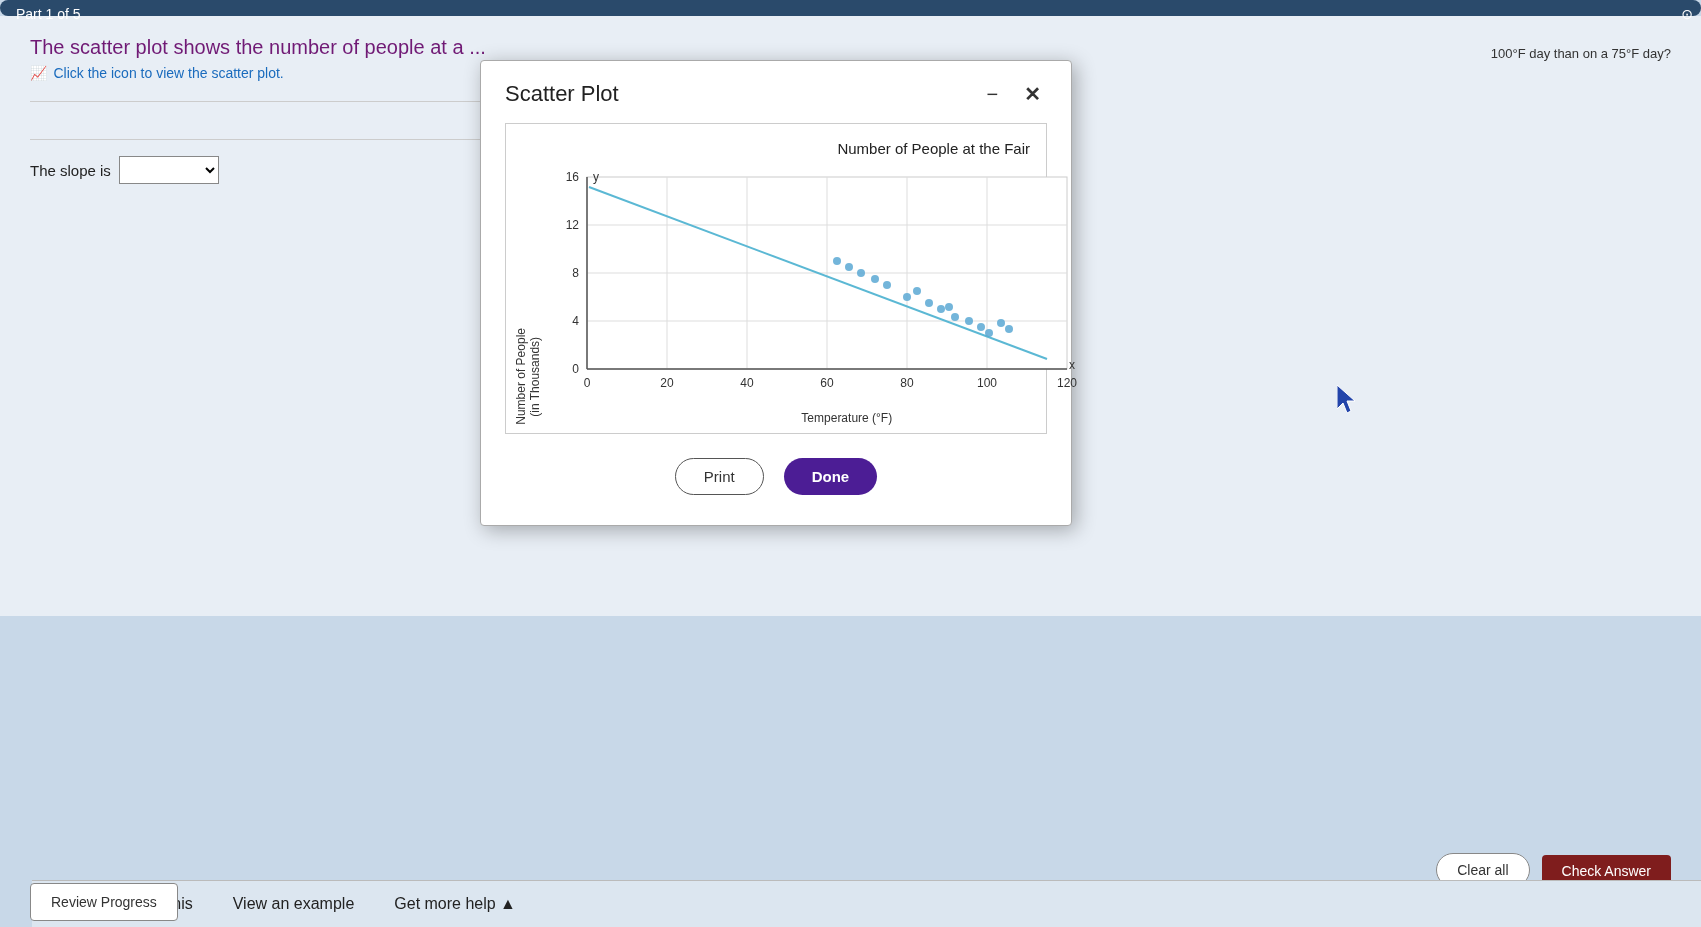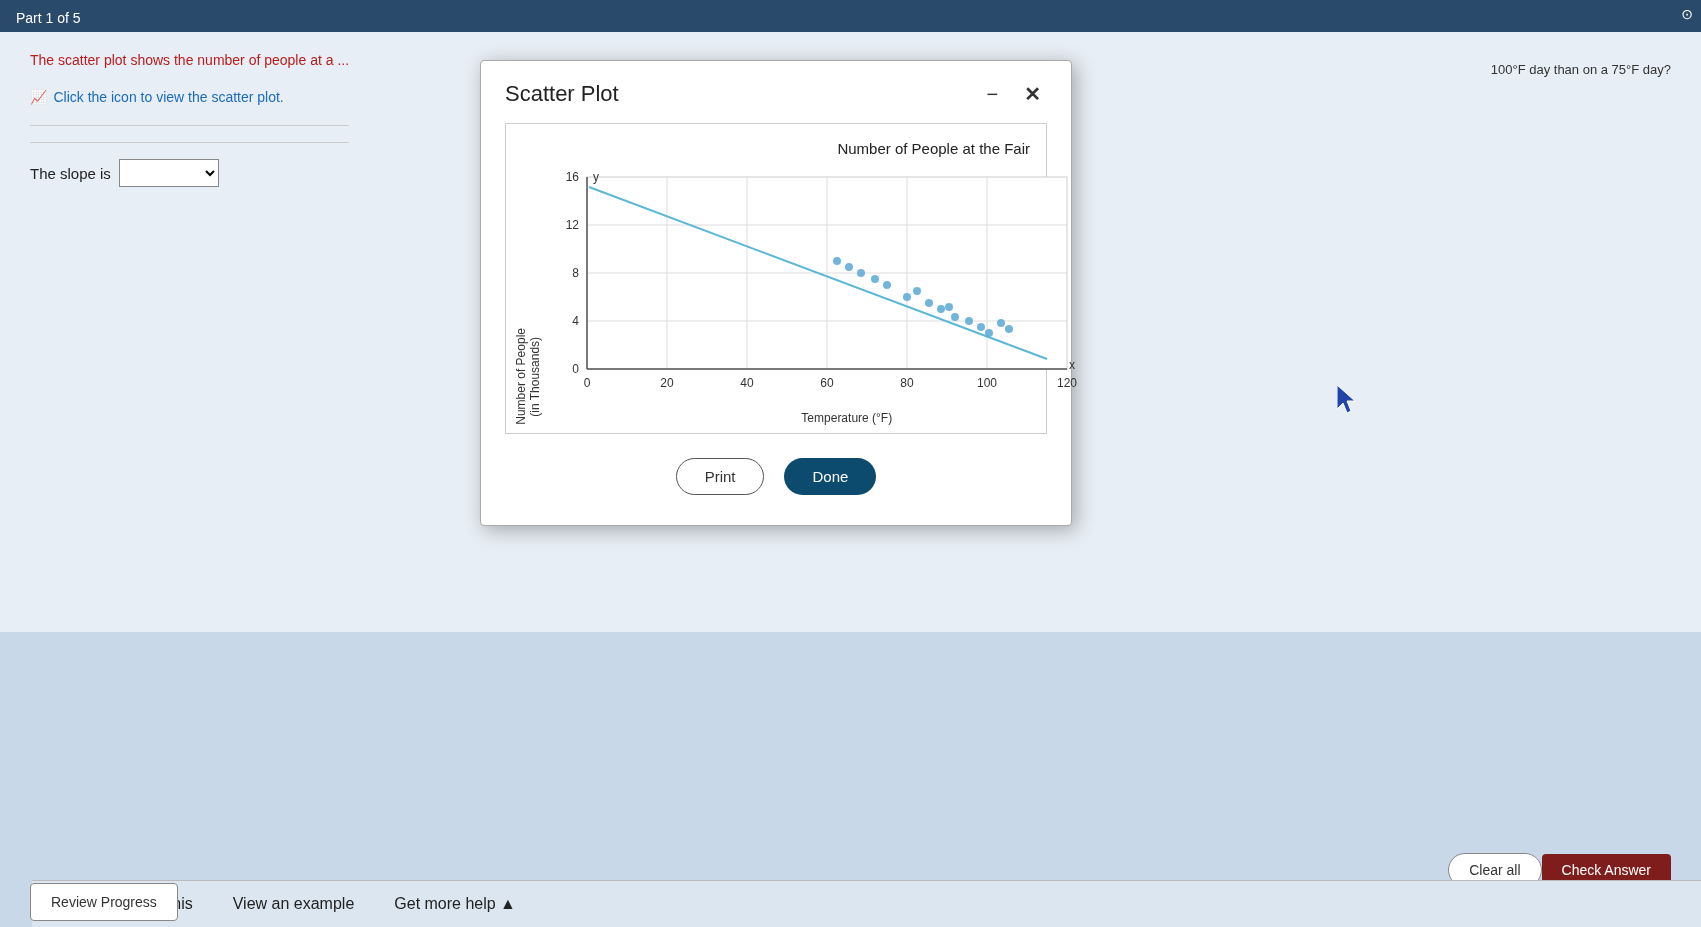--- a/index.html
+++ b/index.html
@@ -11,56 +11,58 @@
       overflow: hidden;
       position: relative;
     }
 
     
     .top-bar {
       background: #2a4a6b;
       color: white;
       padding: 6px 16px;
       font-size: 14px;
-      height: 32px;
-      display: flex;
-      align-items: flex-end;
+      height: 16px;
+      display: flex;
+      align-items: flex-start;
+      border-radius: 15px;
     }
 
     
     .main-area {
       background: #e8eef5;
       padding: 20px 30px;
       min-height: 600px;
     }
 
     .question-text {
-      font-size: 14px;
-      color: #b91c1c;
-      margin-bottom: 21px;
+      font-size: 20px;
+      color: #701a75;
+      margin-bottom: 6px;
     }
 
     .click-icon-row {
       display: flex;
       align-items: center;
       gap: 6px;
       font-size: 14px;
       color: #1a6bbd;
       margin-bottom: 20px;
       cursor: pointer;
     }
 
     .slope-row {
       display: flex;
       align-items: center;
       gap: 8px;
       font-size: 15px;
       color: #222;
       padding: 16px 0;
       border-top: 1px solid #ccc;
+      margin-top: 21px;
     }
 
     .slope-select {
       border: 1px solid #888;
       background: white;
       padding: 4px 8px;
       font-size: 14px;
       cursor: pointer;
       min-width: 60px;
     }
@@ -175,27 +177,28 @@
       background: white;
       border: 1px solid #555;
       border-radius: 20px;
       padding: 5px 28px;
       font-size: 15px;
       cursor: pointer;
       color: #333;
     }
 
     .btn-done {
-      background: #0c4a6e;
+      background: #4c1d95;
       border: none;
       border-radius: 20px;
       padding: 10px 28px;
       font-size: 15px;
       cursor: pointer;
       color: white;
+      font-weight: bold;
     }
 
     
     .bottom-bar {
       position: fixed;
       bottom: 0;
       left: 0;
       right: 0;
       background: #dce6f0;
       border-top: 1px solid #bbb;
@@ -213,21 +216,22 @@
       cursor: pointer;
       text-decoration: none;
     }
 
     
     .bottom-right {
       position: fixed;
       bottom: 40px;
       right: 30px;
       display: flex;
-      align-items: center;
+      align-items: flex-end;
+      gap: 12px;
       z-index: 5;
     }
 
     .btn-clear-all {
       background: white;
       border: 1px solid #888;
       border-radius: 20px;
       padding: 8px 20px;
       font-size: 14px;
       cursor: pointer;

